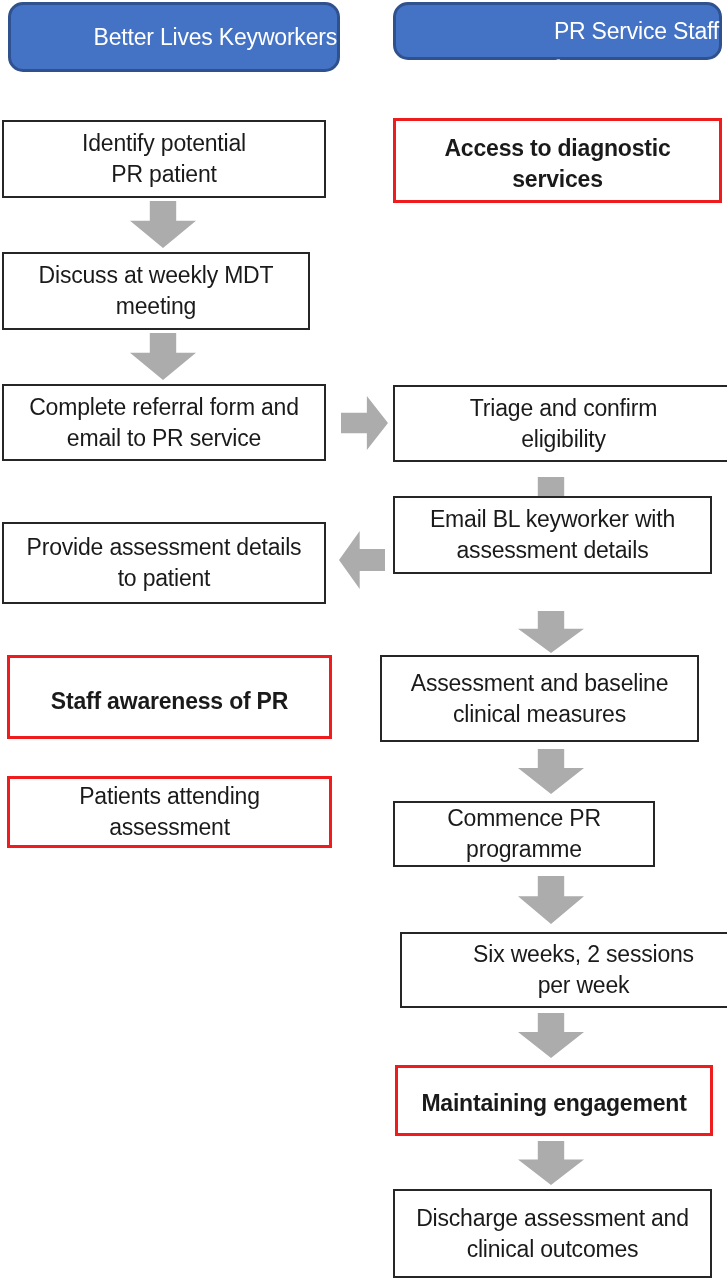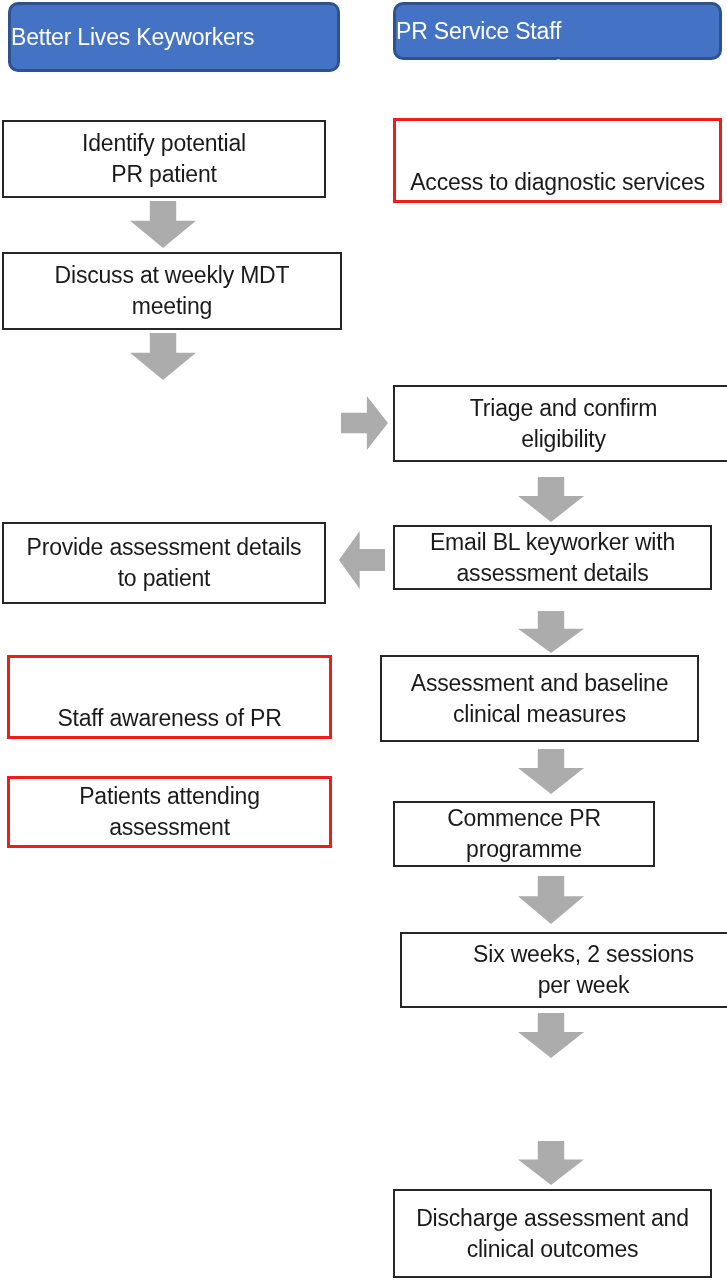--- a/index.html
+++ b/index.html
@@ -9,42 +9,42 @@
     width:727px;height:1280px;
     background:var(--background,#fff);
     font-family:"Liberation Sans",sans-serif;
     color:var(--node_text,#1a1a1a);
     overflow:hidden;
   }
   .header{
     position:absolute;
     background:var(--header_fill,#4472C4);
     border:3px solid var(--header_border,#2F528F);
-    border-radius:10px;
+    border-radius:15px;
     color:var(--header_text,#fff);
-    display:flex;align-items:center;justify-content:flex-start;
+    display:flex;align-items:center;justify-content:flex-end;
     font-size:23px;letter-spacing:-0.2px;
   }
   .stray{
     position:absolute;
     color:rgba(255,255,255,0.55);
     font-size:14px;line-height:1;
   }
   .node{
     position:absolute;
     background:#fff;
     text-align:center;
     font-size:23px;line-height:1.33;letter-spacing:-0.2px;
     white-space:pre-line;
     display:flex;align-items:center;justify-content:center;
-    padding:2px 4px;
+    padding:8px 4px;
   }
   .node.process{border:2px solid var(--node_border,#262626);}
   .node.outcome{border:3px solid var(--outcome_border,#EE1C1C);}
-  .node.v-top{align-items:flex-end;}
+  .node.v-top{align-items:center;font-weight:bold;}
   .arrow{position:absolute;background:var(--arrow_fill,#ACACAC);}
   .arrow.down{clip-path:polygon(30% 0,70% 0,70% 42%,100% 42%,50% 100%,0 42%,30% 42%);}
   .arrow.right{clip-path:polygon(0 31%,55% 31%,55% 0,100% 50%,55% 100%,55% 69%,0 69%);}
   .arrow.left{clip-path:polygon(100% 31%,45% 31%,45% 0,0 50%,45% 100%,45% 69%,100% 69%);}
 </style>
 </head>
 <body>
 
 <div id="canvas">
 
@@ -56,27 +56,31 @@
   </div>
   <span class="stray" style="left:556px;top:52px">-</span>
 
   <div class="node process" style="left:2px;top:120px;width:324px;height:78px">
     <span>Identify potential
 PR patient</span>
   </div>
 
   <div class="arrow down" style="left:130px;top:201px;width:66px;height:47px"></div>
 
-  <div class="node process" style="left:2px;top:252px;width:340px;height:78px">
+  <div class="node process" style="left:2px;top:252px;width:308px;height:78px">
     <span>Discuss at weekly MDT
 meeting</span>
   </div>
 
   <div class="arrow down" style="left:130px;top:333px;width:66px;height:47px"></div>
 
+  <div class="node process" style="left:2px;top:384px;width:324px;height:77px">
+    <span>Complete referral form and
+email to PR service</span>
+  </div>
 
   <div class="node process" style="left:2px;top:522px;width:324px;height:82px">
     <span>Provide assessment details
 to patient</span>
   </div>
 
   <div class="node outcome v-top" style="left:7px;top:655px;width:325px;height:84px;padding-top:16px">
     <span>Staff awareness of PR</span>
   </div>
 
@@ -92,21 +96,21 @@
     <span>Access to diagnostic services</span>
   </div>
 
   <div class="node process" style="left:393px;top:385px;width:341px;height:77px">
     <span>Triage and confirm
 eligibility</span>
   </div>
 
   <div class="arrow down" style="left:518px;top:477px;width:66px;height:45px"></div>
 
-  <div class="node process" style="left:393px;top:525px;width:319px;height:65px">
+  <div class="node process" style="left:393px;top:496px;width:319px;height:78px">
     <span>Email BL keyworker with
 assessment details</span>
   </div>
 
   <div class="arrow down" style="left:518px;top:611px;width:66px;height:42px"></div>
 
   <div class="node process" style="left:380px;top:655px;width:319px;height:87px">
     <span>Assessment and baseline
 clinical measures</span>
   </div>
@@ -119,20 +123,23 @@
 
   <div class="arrow down" style="left:518px;top:876px;width:66px;height:48px"></div>
 
   <div class="node process" style="left:400px;top:932px;width:367px;height:76px">
     <span>Six weeks, 2 sessions
 per week</span>
   </div>
 
   <div class="arrow down" style="left:518px;top:1013px;width:66px;height:45px"></div>
 
+  <div class="node outcome v-top" style="left:395px;top:1065px;width:318px;height:71px;padding-top:13px">
+    <span>Maintaining engagement</span>
+  </div>
 
   <div class="arrow down" style="left:518px;top:1141px;width:66px;height:44px"></div>
 
   <div class="node process" style="left:393px;top:1189px;width:319px;height:89px">
     <span>Discharge assessment and
 clinical outcomes</span>
   </div>
 
 </div>
 

